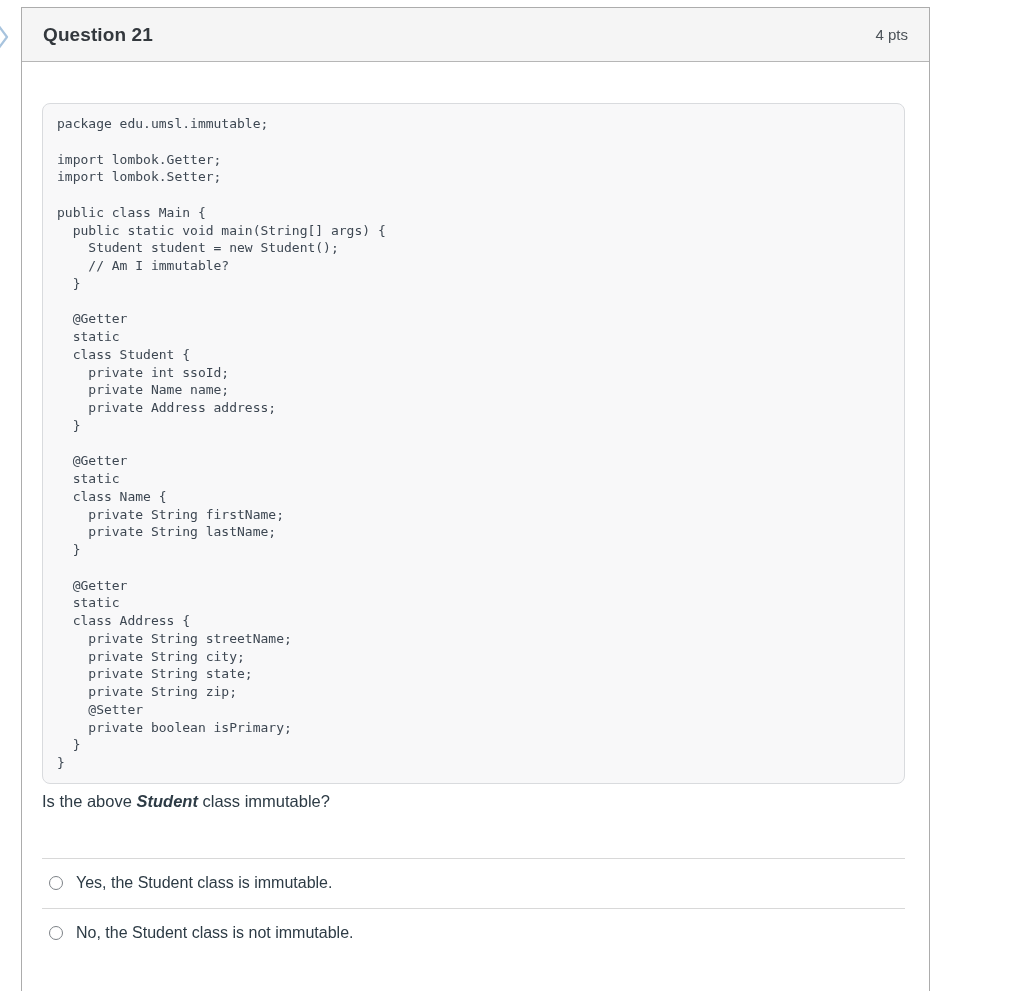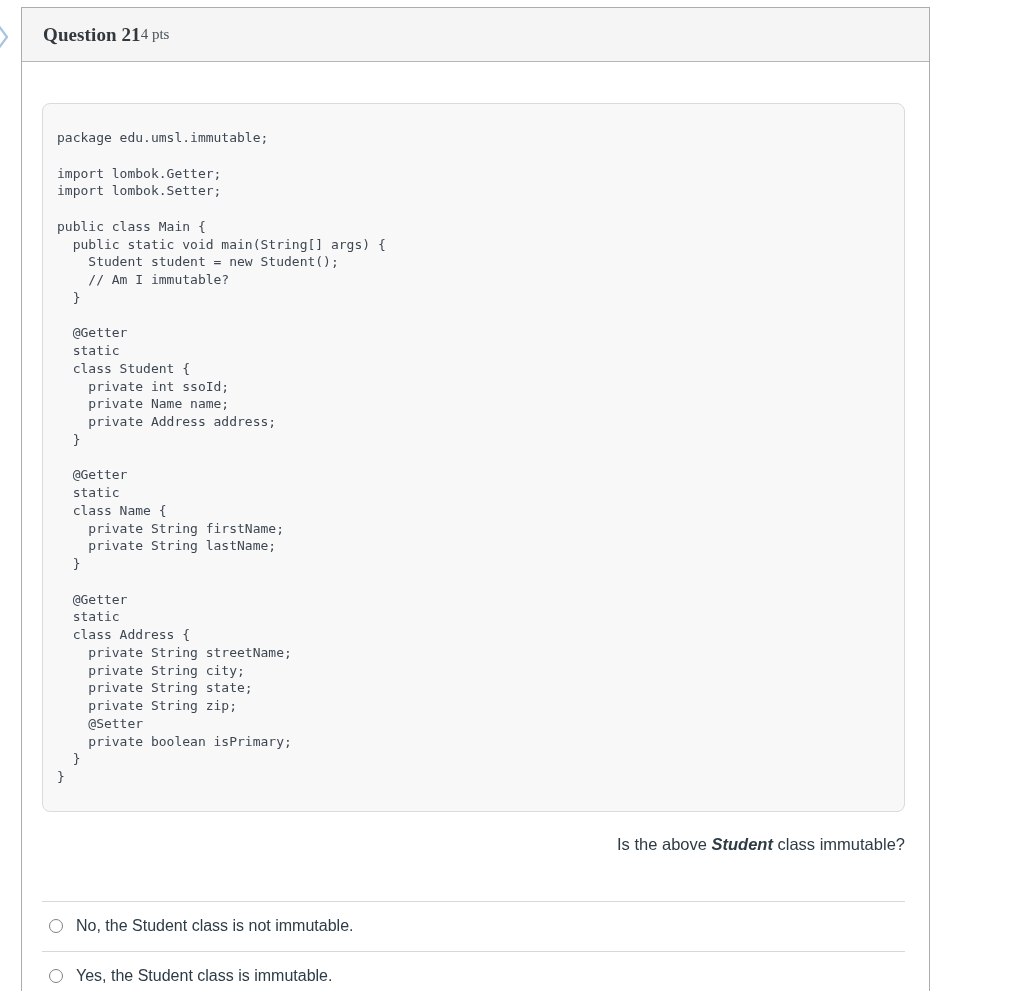--- a/index.html
+++ b/index.html
@@ -27,57 +27,55 @@
     border: 1px solid #acacac;
     border-bottom: none;
     background: #ffffff;
   }
   .question-header {
     height: 54px;
     background: #f5f5f5;
     border-bottom: 1px solid #b6b6b6;
     display: flex;
     align-items: center;
-    justify-content: flex-start;
+    justify-content: space-between;
     padding: 0 21px;
-    font-family: Liberation Serif, serif;
   }
   .question-title {
     font-size: 19px;
     font-weight: bold;
     color: #33383d;
     letter-spacing: 0.1px;
   }
   .question-points {
     font-size: 15px;
     color: #4b5258;
   }
 
   .question-body {
     padding: 41px 24px 0 20px;
   }
 
   pre.code-block {
     background: #f8f8f9;
     border: 1px solid #d9dbde;
     border-radius: 8px;
-    padding: 25px 14px;
+    padding: 11px 14px;
     font-family: "DejaVu Sans Mono", monospace;
     font-size: 13px;
     line-height: 17.75px;
     color: #3d4752;
     white-space: pre;
     overflow: hidden;
   }
 
   .prompt {
-    margin-top: 23px;
+    margin-top: 8px;
     font-size: 16.5px;
     color: #2d3b45;
-    text-align: right;
   }
   .prompt .emph {
     font-weight: bold;
     font-style: italic;
   }
 
   .answers { margin-top: 47px; }
   .answer-row {
     height: 50px;
     border-top: 1px solid #d8d8d8;
@@ -154,24 +152,24 @@
     private boolean isPrimary;
   }
 }</pre>
 
       <p class="prompt"><span>Is the above </span><span class="emph">Student</span><span> class immutable?</span></p>
 
       <div class="answers">
 
         <div class="answer-row">
           <span class="radio"></span>
-          <span class="answer-label">No, the Student class is not immutable.</span>
+          <span class="answer-label">Yes, the Student class is immutable.</span>
         </div>
 
         <div class="answer-row">
           <span class="radio"></span>
-          <span class="answer-label">Yes, the Student class is immutable.</span>
+          <span class="answer-label">No, the Student class is not immutable.</span>
         </div>
 
       </div>
     </div>
   </div>
 </div>
 
 </body></html>

